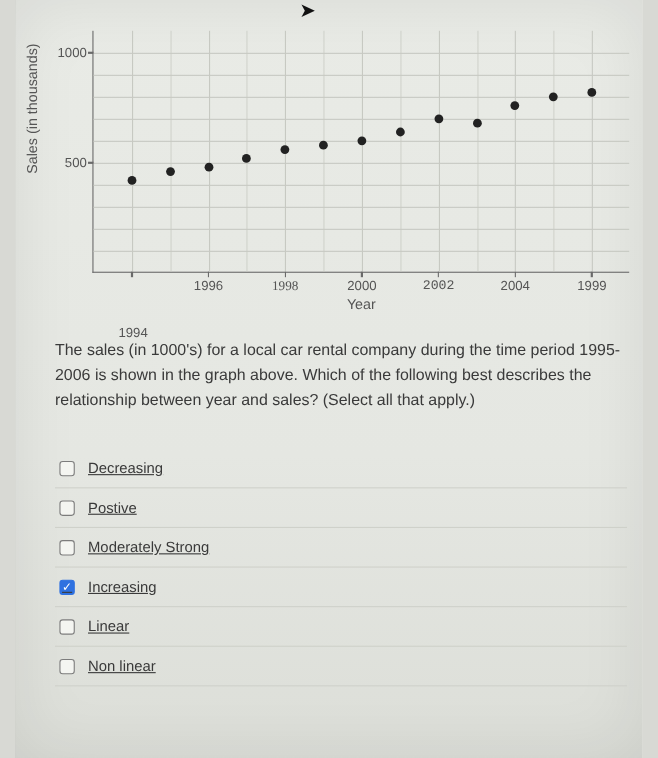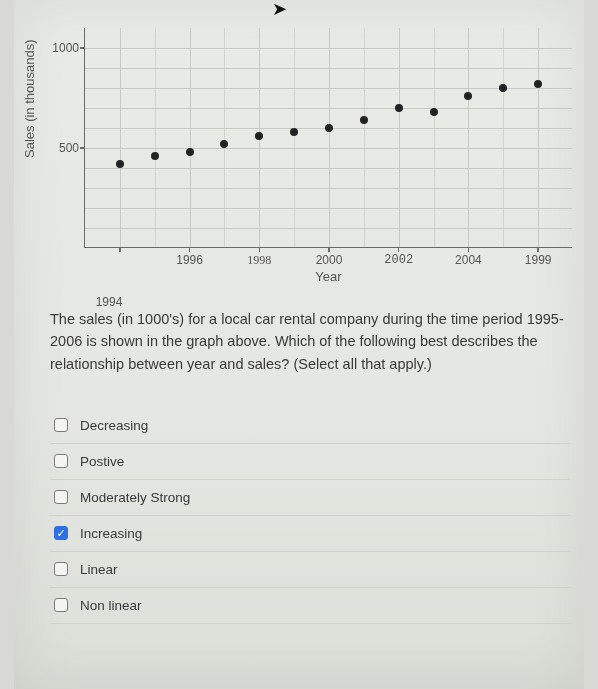--- a/index.html
+++ b/index.html
@@ -101,25 +101,26 @@
     color: #3a3a3a;
   }
   
   .options {
     position: absolute;
     left: 36px; top: 408px;
     width: 520px;
   }
   .opt {
     display: flex;
-    align-items: flex-start;
+    align-items: flex-end;
     padding: 10px 4px;
     border-bottom: 1px solid #cfd1ca;
     font-size: 13.5px;
     color: #3a3a3a;
+    text-decoration: underline;
   }
   .cb {
     width: 14px; height: 14px;
     border: 1.5px solid #7c7c7c;
     border-radius: 3px;
     margin-right: 12px;
     background: #f4f5f1;
     display: flex;
     align-items: center;
     justify-content: center;
@@ -138,21 +139,21 @@
 
 <div class="paper">
   <span class="cursor">➤</span>
 
   <div class="chart-wrap">
     <div class="ylabel">Sales (in thousands)</div>
     <div class="plot" id="plot">
       <div class="xlabel">Year</div>
     <div class="grid-v" style="left: 34.8571px;"></div>
         <div class="xtick-mark" style="left: 34.1071px;"></div>
-        <div class="xtick" style="left: 24px; margin-top: 48px;">1994</div>
+        <div class="xtick" style="left: 36px; margin-top: 48px;">1994</div>
         <div class="grid-v" style="left: 104.571px;"></div>
         <div class="xtick-mark" style="left: 103.821px;"></div>
         <div class="xtick" style="left: 104.571px;">1996</div>
         <div class="grid-v" style="left: 174.286px;"></div>
         <div class="xtick-mark" style="left: 173.536px;"></div>
         <div class="xtick" style="left: 174.286px; font-family: Liberation Serif, serif;">1998</div>
         <div class="grid-v" style="left: 244px;"></div>
         <div class="xtick-mark" style="left: 243.25px;"></div>
         <div class="xtick" style="left: 244px;">2000</div>
         <div class="grid-v" style="left: 313.714px;"></div>

